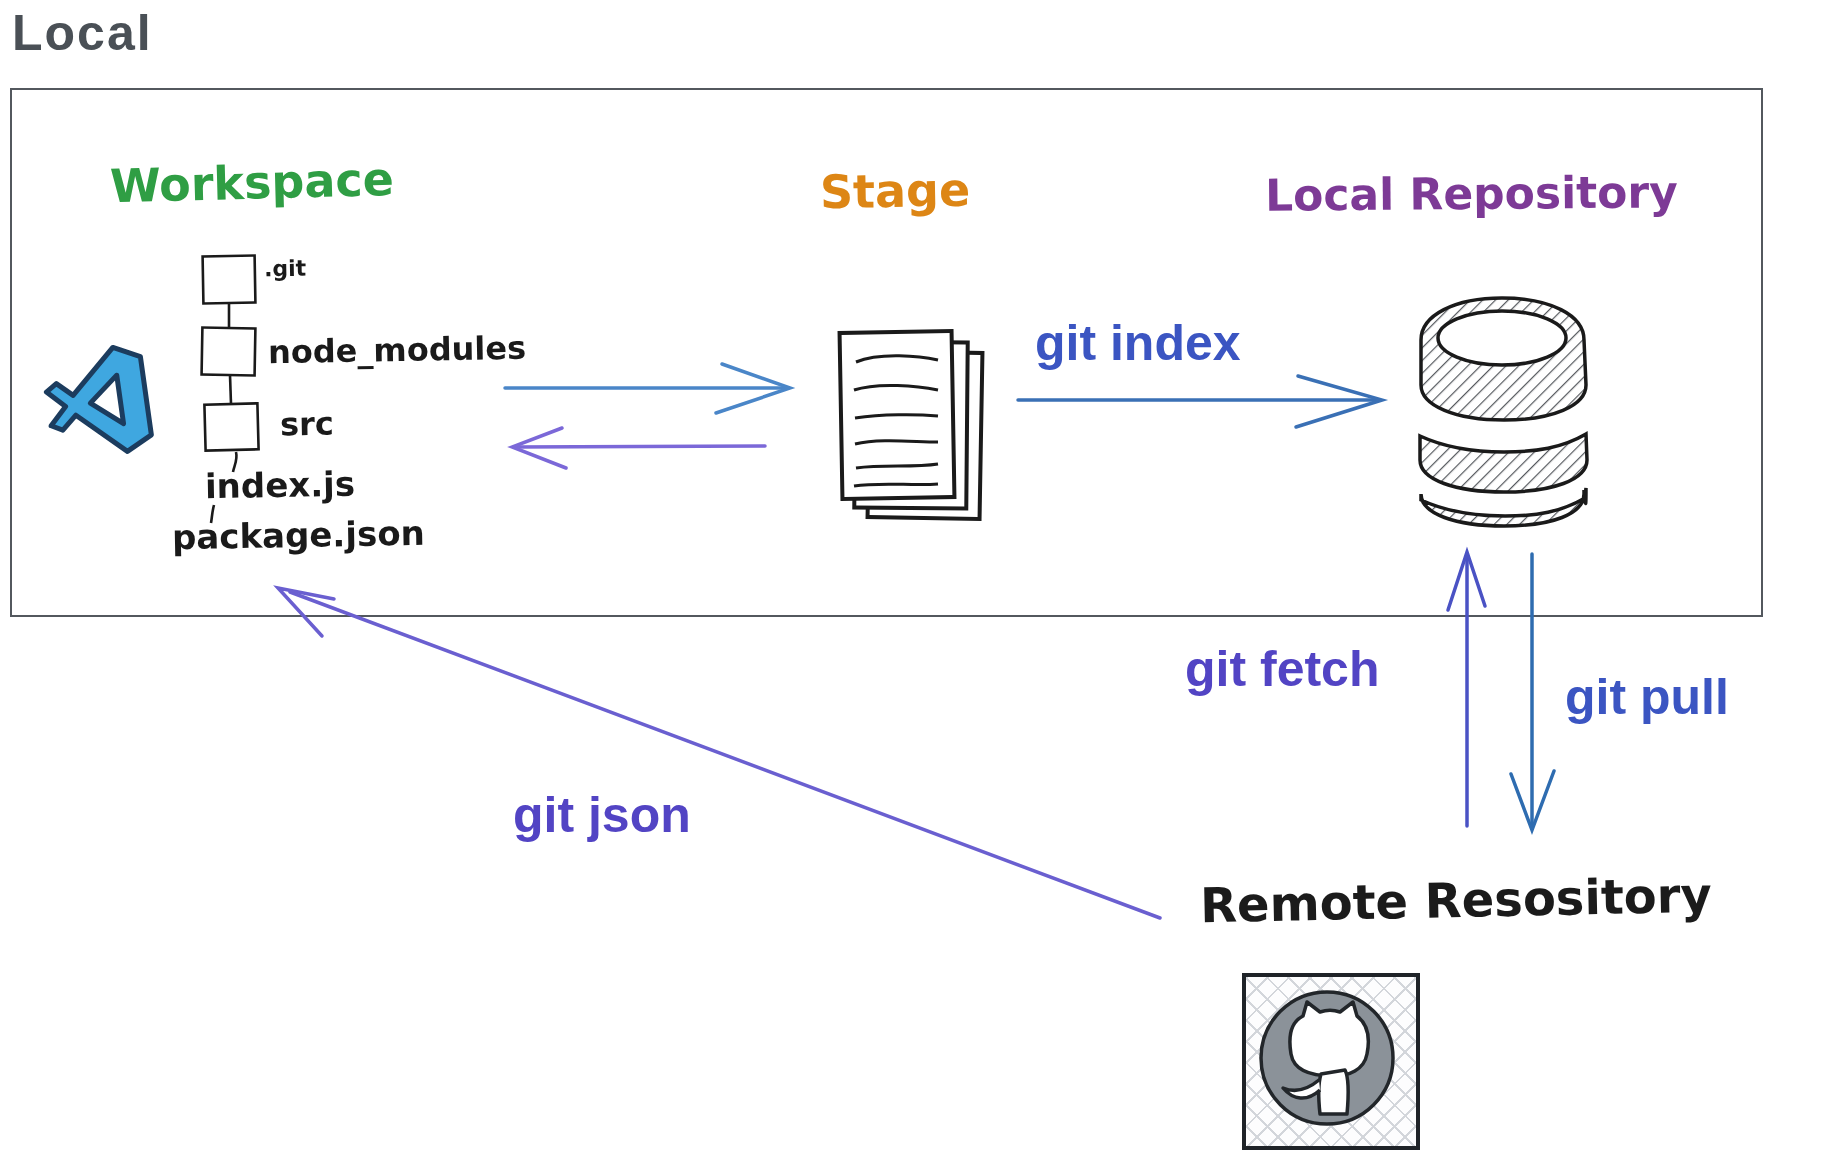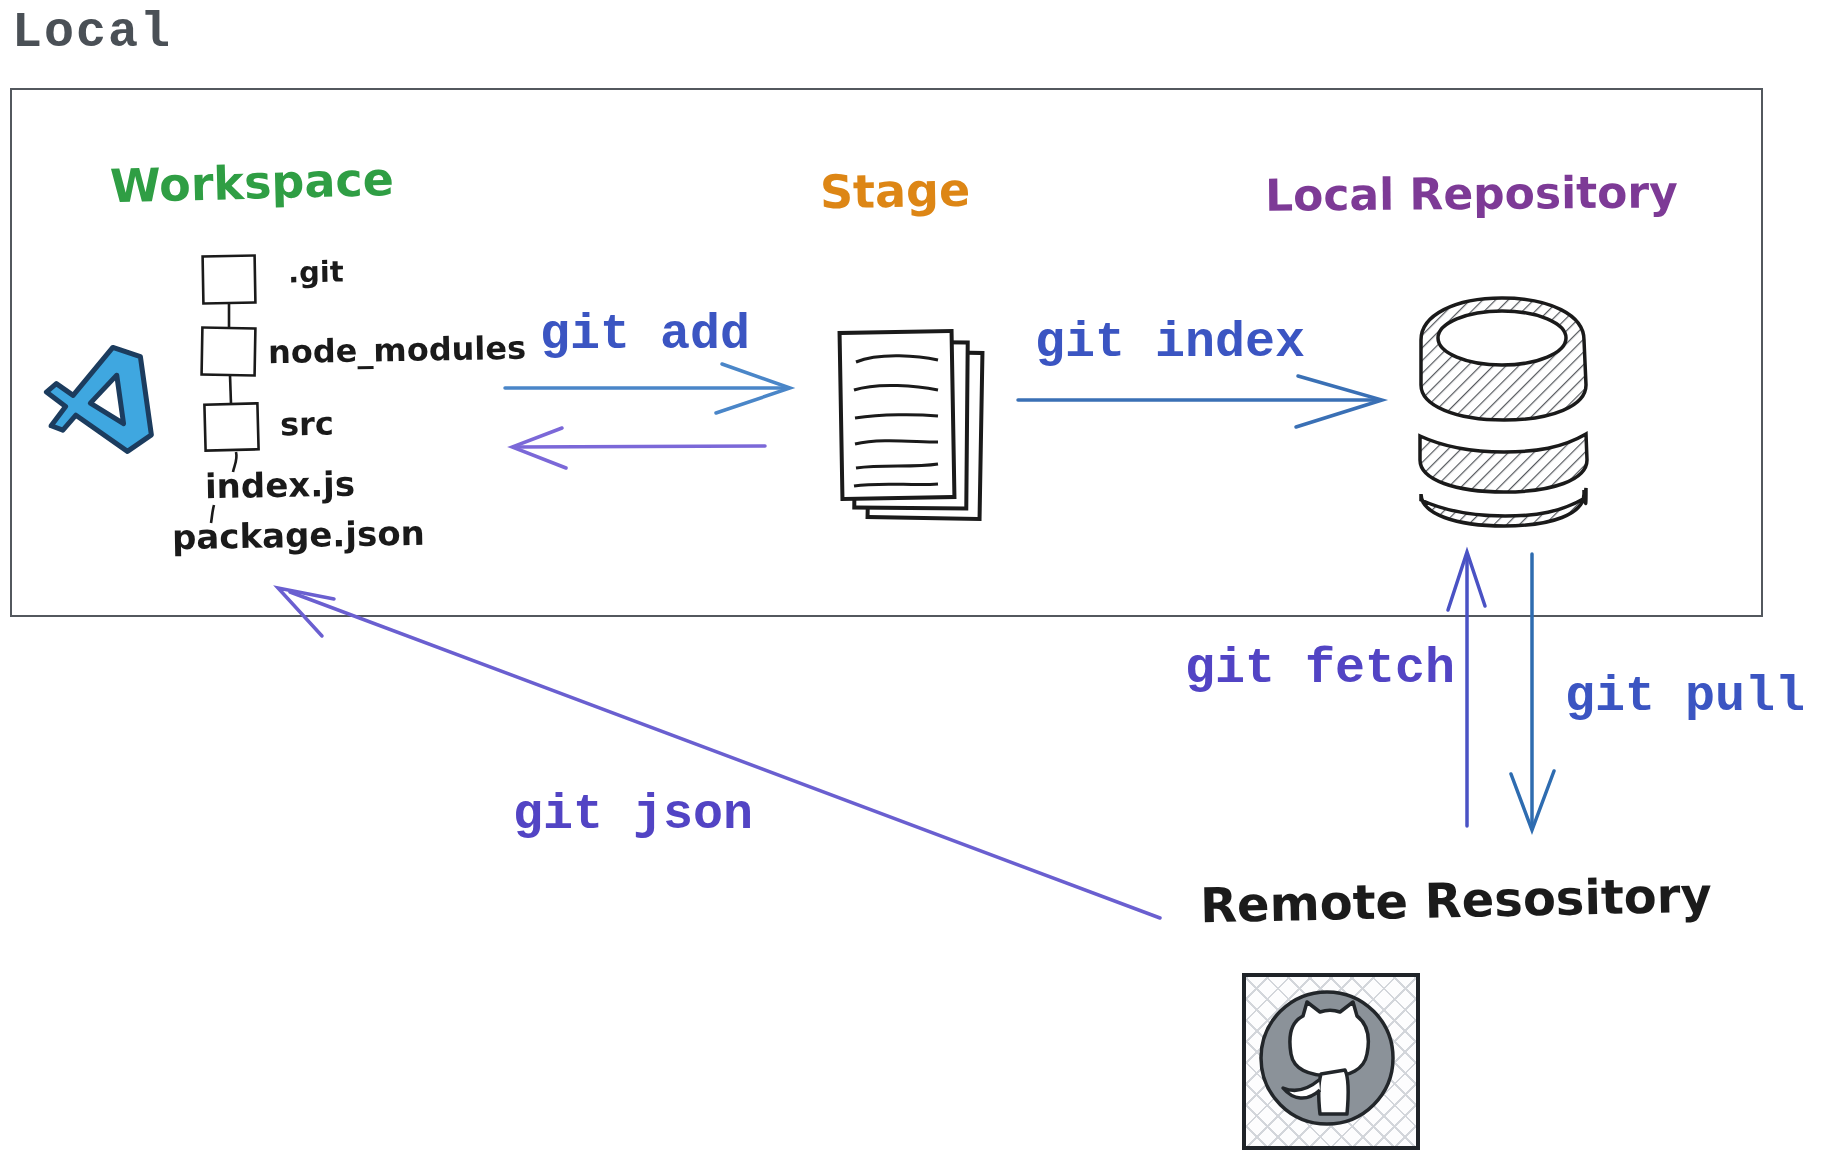--- a/index.html
+++ b/index.html
@@ -1,35 +1,35 @@
 <!DOCTYPE html>
 <html><head>
 <meta charset="utf-8">
 <style>
   html,body{margin:0;padding:0;background:#fff;}
   #canvas{position:relative;width:1828px;height:1160px;background:#fff;overflow:hidden;
           font-family:"DejaVu Sans",sans-serif;}
   .abs{position:absolute;}
-  .mono{font-family:Liberation Mono, monospace;font-weight:bold;line-height:1;}
+  .mono{font-family:Liberation Sans, sans-serif;font-weight:bold;line-height:1;}
   .hand{font-family:"DejaVu Sans",sans-serif;font-weight:600;line-height:1;}
   #local-title{left:12px;top:8px;font-size:50px;color:#4a5056;letter-spacing:2px;}
   #local-box{left:10px;top:88px;width:1749px;height:525px;border:2px solid #53585e;}
   #workspace-label{left:110px;top:160px;width:255px;text-align:center;font-size:46px;color:#2f9e44;transform:rotate(-1.5deg);}
   #stage-label{left:795px;top:168px;width:200px;text-align:center;font-size:46px;color:#dd8615;transform:rotate(-1deg);}
   #localrepo-label{left:1265px;top:172px;font-size:44px;color:#7d3a96;transform:rotate(-0.5deg);}
   #remoterepo-label{left:1200px;top:876px;font-size:48px;color:#1b1b1b;transform:rotate(-1.2deg);}
   .cmd{font-size:50px;}
   #cmd-add{left:540px;top:310px;color:#3b55c2;}
   #cmd-reset{left:523px;top:478px;color:#5244c4;}
   #cmd-commit{left:1035px;top:318px;color:#3b55c2;}
   #cmd-fetch{left:1185px;top:644px;color:#5244c4;text-align:center;}
   #cmd-push{left:1565px;top:672px;color:#3b55c2;}
   #cmd-pull{left:513px;top:790px;color:#5244c4;}
   .file-label{color:#1a1a1a;transform:rotate(-1deg);}
-  #file-git{left:264px;top:258px;font-size:29px;margin-left:24px;}
+  #file-git{left:264px;top:258px;font-size:22px;}
   #file-node{left:268px;top:334px;font-size:32px;}
   #file-src{left:280px;top:408px;font-size:32px;}
   #file-index{left:205px;top:468px;font-size:34px;}
   #file-package{left:172px;top:518px;font-size:34px;}
   .hatchbox{border:4px solid #1f2328;
     background:
       repeating-linear-gradient(45deg,rgba(211,214,219,0) 0 13px,#d3d6db 13px 15px),
       repeating-linear-gradient(-45deg,rgba(211,214,219,0) 0 13px,#d3d6db 13px 15px),
       #fdfdfe;}
   #github-box{left:1242px;top:973px;width:170px;height:169px;}
@@ -44,21 +44,20 @@
 
   <div class="abs mono" id="local-title">Local</div>
 
   <div class="abs" id="local-box"></div>
 
   <div class="abs hand" id="workspace-label">Workspace</div>
   <div class="abs hand" id="stage-label">Stage</div>
   <div class="abs hand" id="localrepo-label">Local Repository</div>
   <div class="abs hand" id="remoterepo-label">Remote Resository</div>
 
-  <div class="abs mono cmd" id="cmd-add">git add</div>
   <div class="abs mono cmd" id="cmd-commit">git index</div>
   <div class="abs mono cmd" id="cmd-fetch">git fetch</div>
   <div class="abs mono cmd" id="cmd-push">git pull</div>
   <div class="abs mono cmd" id="cmd-pull">git json</div>
 
   <div class="abs hand file-label" id="file-git">.git</div>
   <div class="abs hand file-label" id="file-node">node_modules</div>
   <div class="abs hand file-label" id="file-src">src</div>
   <div class="abs hand file-label" id="file-index">index.js</div>
   <div class="abs hand file-label" id="file-package">package.json</div>

